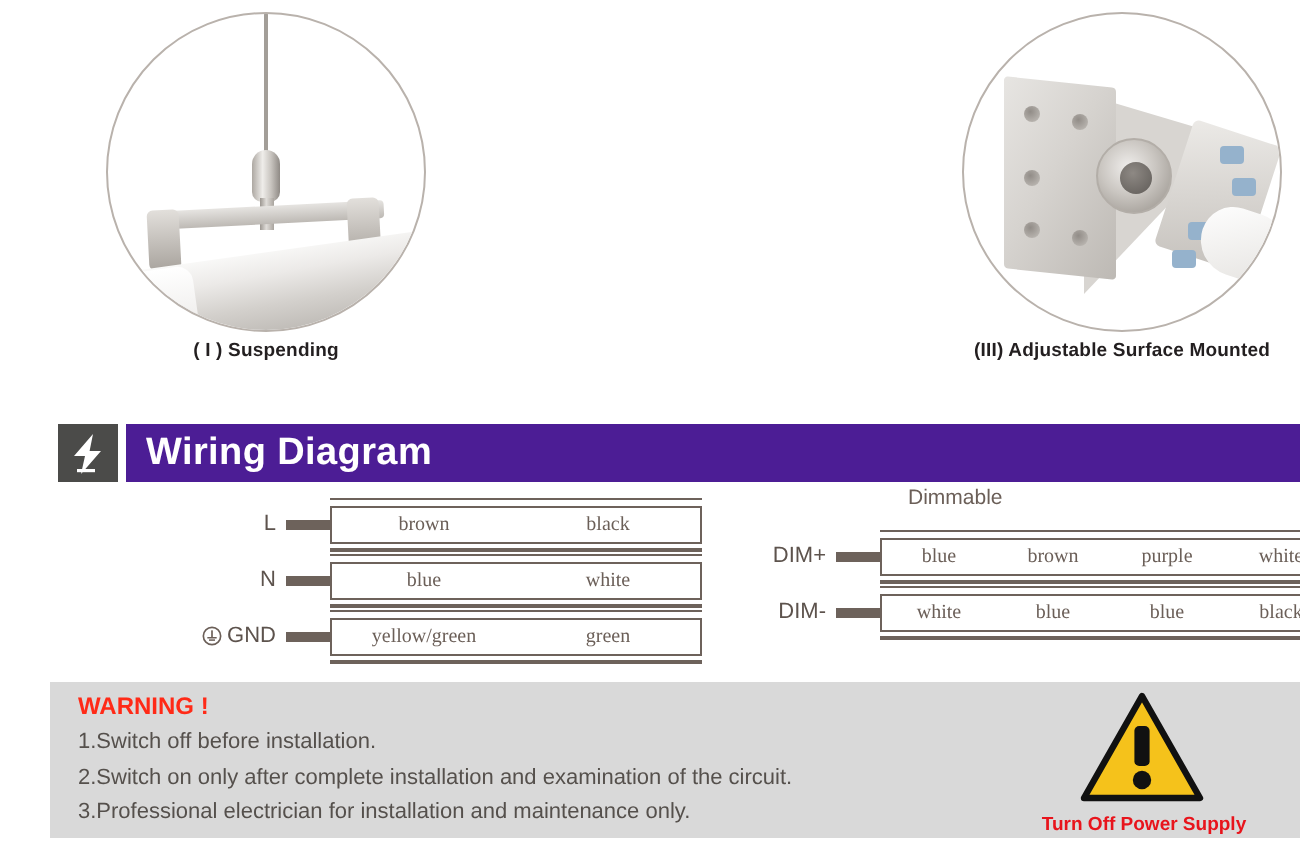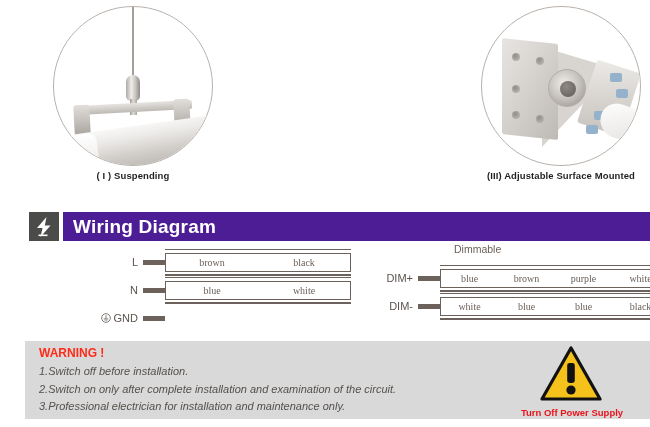--- a/index.html
+++ b/index.html
@@ -164,21 +164,20 @@
     position: absolute; left: 14px; top: 5px;
     color: #ff2a17; font-size: 12px; font-weight: bold;
     font-family: "Liberation Sans", sans-serif;
   }
   .warn-list { position: absolute; left: 14px; top: 22px; }
   .warn-list li {
     list-style: none;
     color: #55504c; font-size: 11px; line-height: 17.5px;
     font-family: "Liberation Sans", sans-serif;
     white-space: nowrap;
-    font-style: italic;
   }
   .warn-sign {
     position: absolute; right: 48px; top: 5px; width: 74px; height: 72px; text-decoration: underline;
   }
   .tri-wrap { position: absolute; left: 6px; top: 0; width: 62px; height: 56px; }
   .warn-sign-label {
     position: absolute; left: -20px; right: -22px; bottom: 0;
     text-align: center; color: #e8141c; font-size: 9.5px; font-weight: bold;
     font-family: "Liberation Sans", sans-serif; white-space: nowrap;
   }
@@ -276,20 +275,24 @@
             <svg width="10" height="10" viewBox="0 0 12 12" aria-hidden="true">
               <circle cx="6" cy="6" r="5.2" fill="none" stroke="#6b5f58" stroke-width="1"></circle>
               <rect x="5.5" y="2.6" width="1" height="4" fill="#6b5f58"></rect>
               <rect x="3.2" y="6.6" width="5.6" height="0.9" fill="#6b5f58"></rect>
               <rect x="4.2" y="8.0" width="3.6" height="0.9" fill="#6b5f58"></rect>
             </svg>
           </span>
           <span>GND</span>
         </div>
         <div class="lead"></div>
+        <div class="wbox l">
+          <span class="wcell">yellow/green</span>
+          <span class="wcell">green</span>
+        </div>
       </div>
     </div>
 
     <div class="wgroup right">
       <div class="group-title">Dimmable</div>
 
       <div class="wrow" style="margin-top:21px;">
         <div class="wlabel">
           <span>DIM+</span>
         </div>

